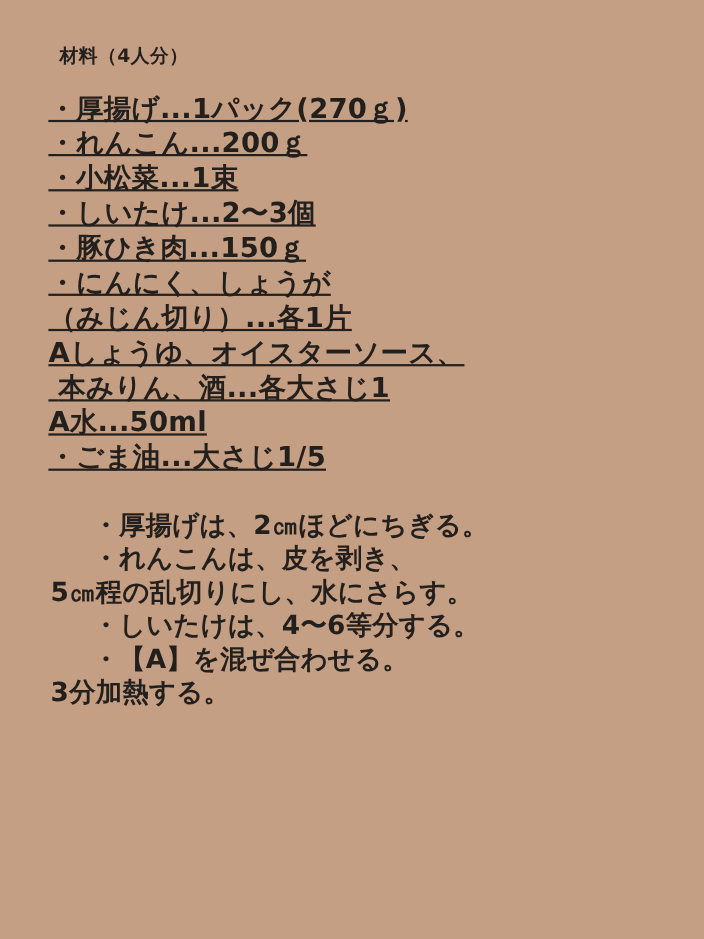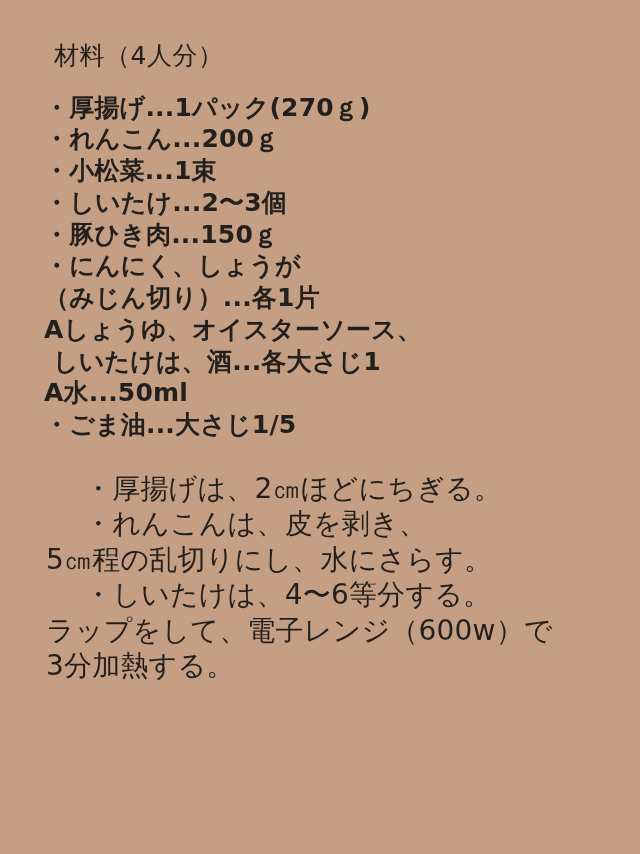--- a/index.html
+++ b/index.html
@@ -15,47 +15,48 @@
     overflow: hidden;
   }
   .page {
     position: relative;
     width: 640px;
     height: 854px;
     box-sizing: border-box;
     padding: 42px 24px 10px 24px;
   }
   .section-title {
-    font-size: 25px;
-    font-weight: normal;
+    font-size: 17px;
+    font-weight: bold;
     letter-spacing: 0.5px;
     margin: 0 0 22px 30px;
     line-height: 1.1;
   }
   .ingredients {
     margin: 16px 0 0 20px;
     padding: 0;
     list-style: none;
+    text-decoration: underline;
   }
   .ingredients li {
     font-size: 25px;
     font-weight: bold;
     line-height: 1.27;
     letter-spacing: 0.2px;
     white-space: pre-wrap;
   }
   .steps {
     margin: 30px 0 0 0;
     padding: 0;
     list-style: none;
     text-align: left;
   }
   .steps li {
-    font-size: 28px;
-    font-weight: normal;
+    font-size: 24px;
+    font-weight: bold;
     line-height: 1.27;
     letter-spacing: 0.2px;
     white-space: pre-wrap;
     padding-left: 22px;
   }
   .steps li.centerish {
     padding-left: 60px;
   }
 </style>
 </head>
@@ -67,27 +68,27 @@
 
   <ul class="ingredients">
     <li>・厚揚げ...1パック(270ｇ)</li>
     <li>・れんこん...200ｇ</li>
     <li>・小松菜...1束</li>
     <li>・しいたけ...2〜3個</li>
     <li>・豚ひき肉...150ｇ</li>
     <li>・にんにく、しょうが
 （みじん切り）...各1片</li>
     <li>Aしょうゆ、オイスターソース、
- しいたけは、酒...各大さじ1</li>
+ 本みりん、酒...各大さじ1</li>
     <li>A水...50ml</li>
     <li>・ごま油...大さじ1/5</li>
   </ul>
 
   <ul class="steps">
     <li class="centerish">・厚揚げは、2㎝ほどにちぎる。</li>
     <li class="centerish">・れんこんは、皮を剥き、</li>
     <li>5㎝程の乱切りにし、水にさらす。</li>
     <li class="centerish">・しいたけは、4〜6等分する。</li>
-    <li>ラップをして、電子レンジ（600w）で</li>
+    <li class="centerish">・【A】を混ぜ合わせる。</li>
     <li>3分加熱する。</li>
   </ul>
 
 </div>
 
 </body></html>

